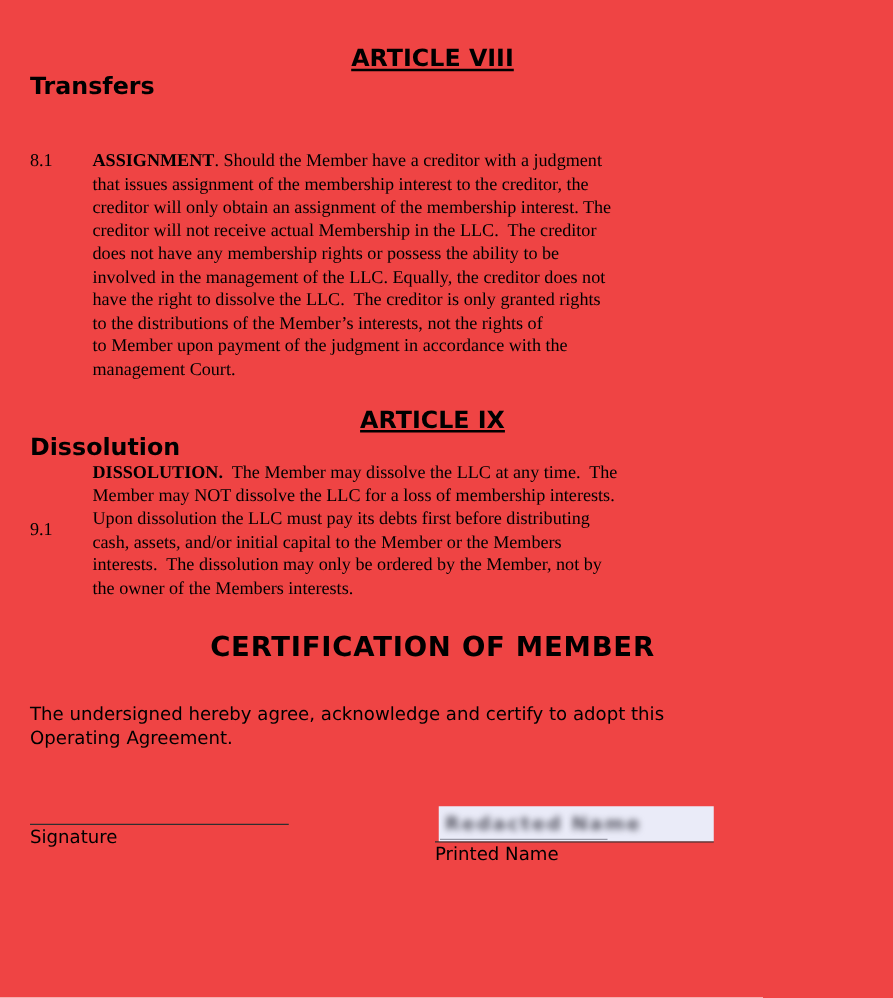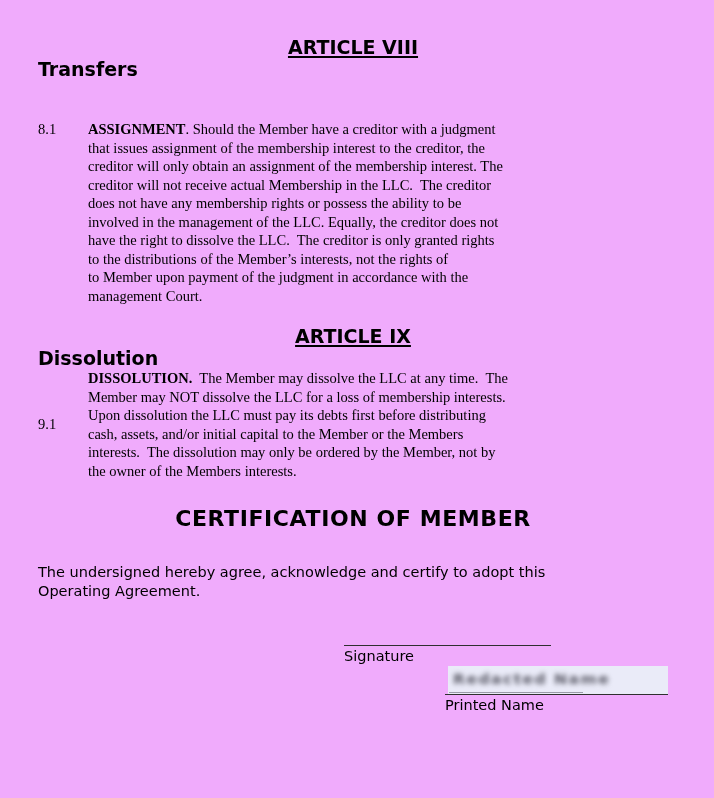--- a/index.html
+++ b/index.html
@@ -1,25 +1,25 @@
 <!DOCTYPE html>
 <html><head>
 <meta charset="utf-8">
 <style>
   html,body{margin:0;padding:0;background:#ffffff;}
   .page{
     position:relative;
     width:714px;height:798px;
-    background:#f0abfc;
+    background:#ef4444;
     color:#000000;
     font-family:"DejaVu Sans",sans-serif;
     font-size:14.5px;
     line-height:18.5px;
     box-sizing:border-box;
-    padding:36px 46px 0 38px;
+    padding:36px 46px 0 24px;
     overflow:hidden;
   }
   .h-article{
     text-align:center;
     font-size:19px;
     font-weight:bold;
     line-height:22px;
     margin:0;
   }
   .h-article .u{
@@ -65,22 +65,21 @@
     border-bottom:1.5px solid #3c3c3c;
     height:21px;
     vertical-align:-5px;
   }
   .ffield.day{width:38px;}
   .ffield.month{width:159px;}
   .ffield.year{width:40px;}
   .sig-row{
     display:flex;
     margin-top:45px;
-    align-items:flex-end;
-    flex-direction:column;
+    align-items:center;
   }
   .sig-left{width:207px;margin-right:117px;}
   .sig-right{width:223px;}
   .rule{
     border-top:1.6px solid #2f2f2f;
     height:0;width:100%;
   }
   .sig-label{margin-top:1px;}
   .pn-field{
     position:relative;

